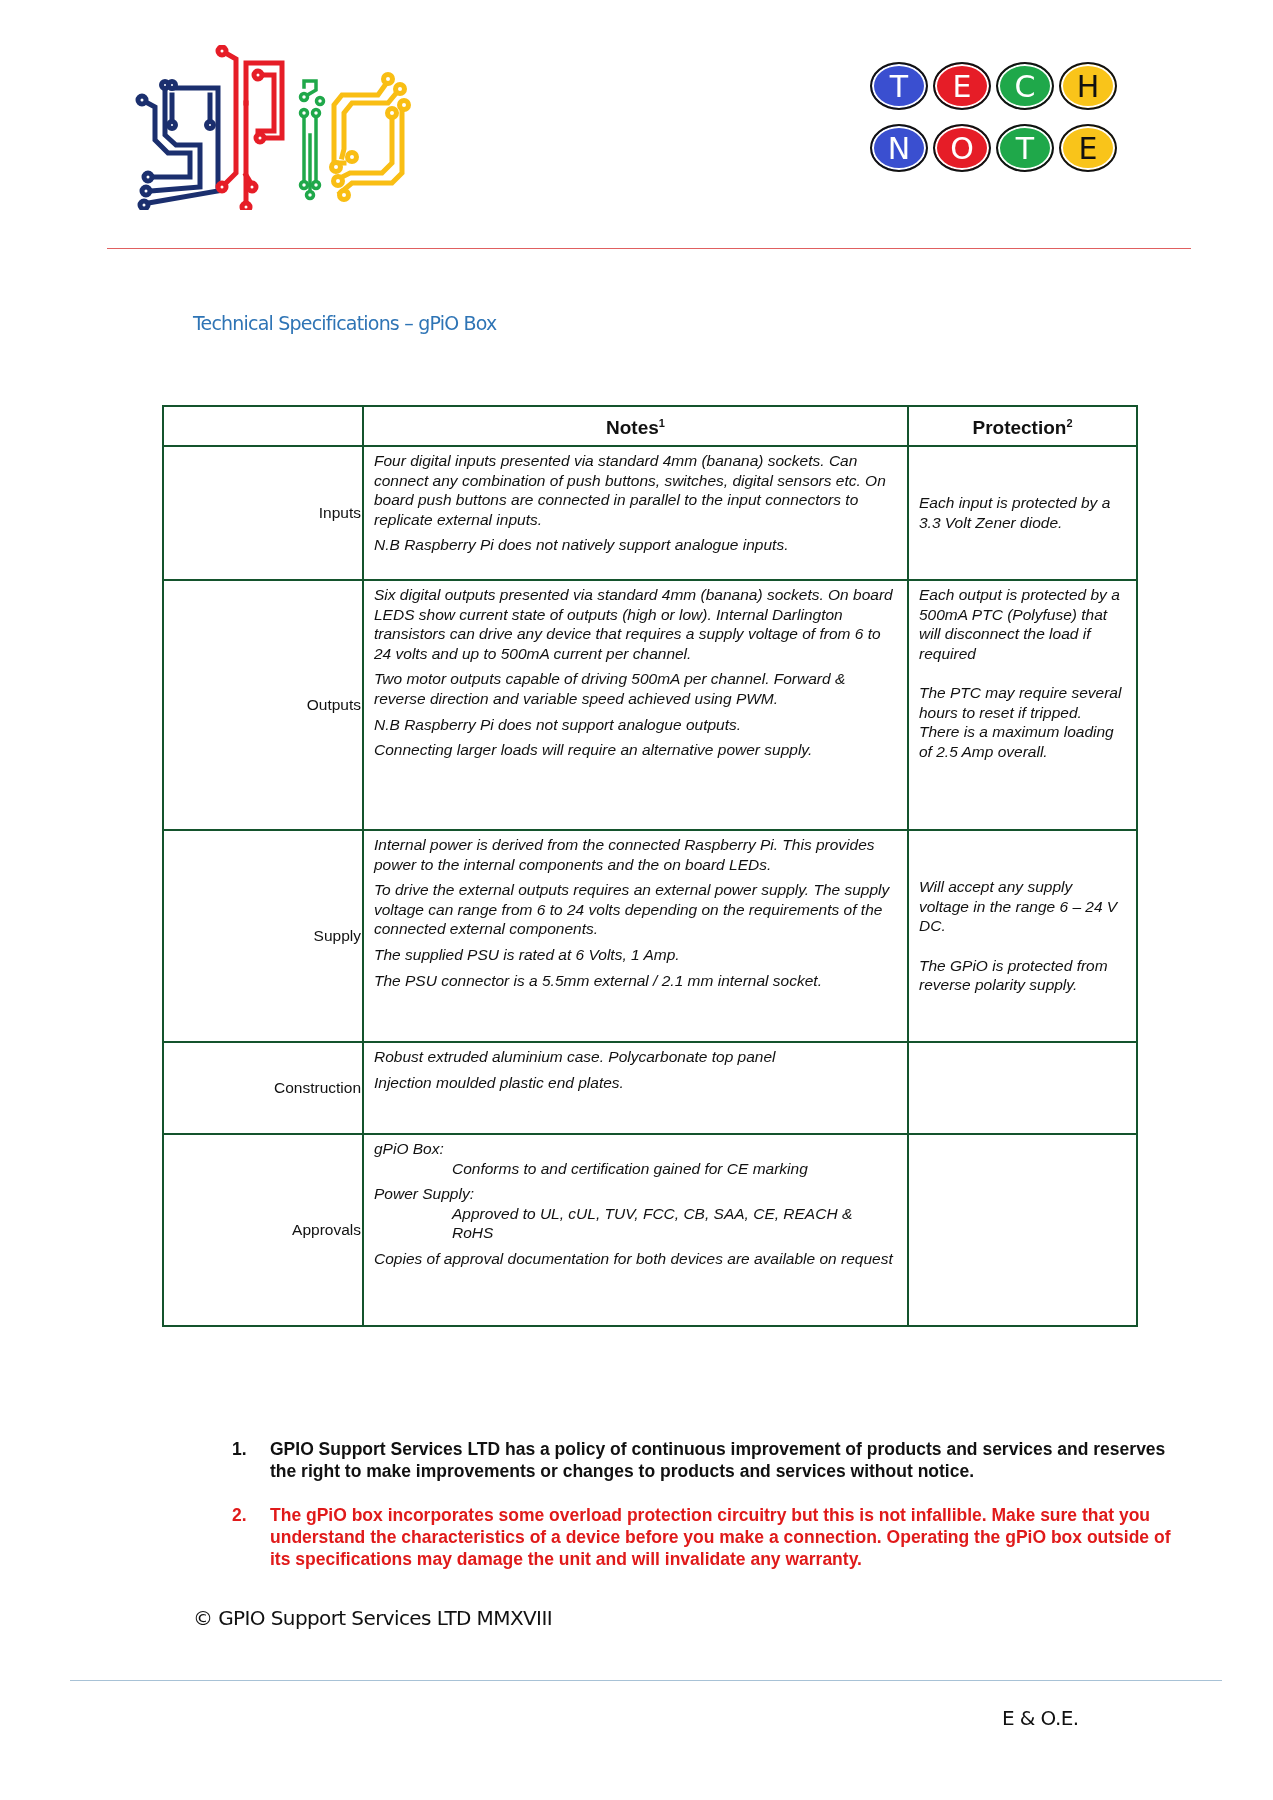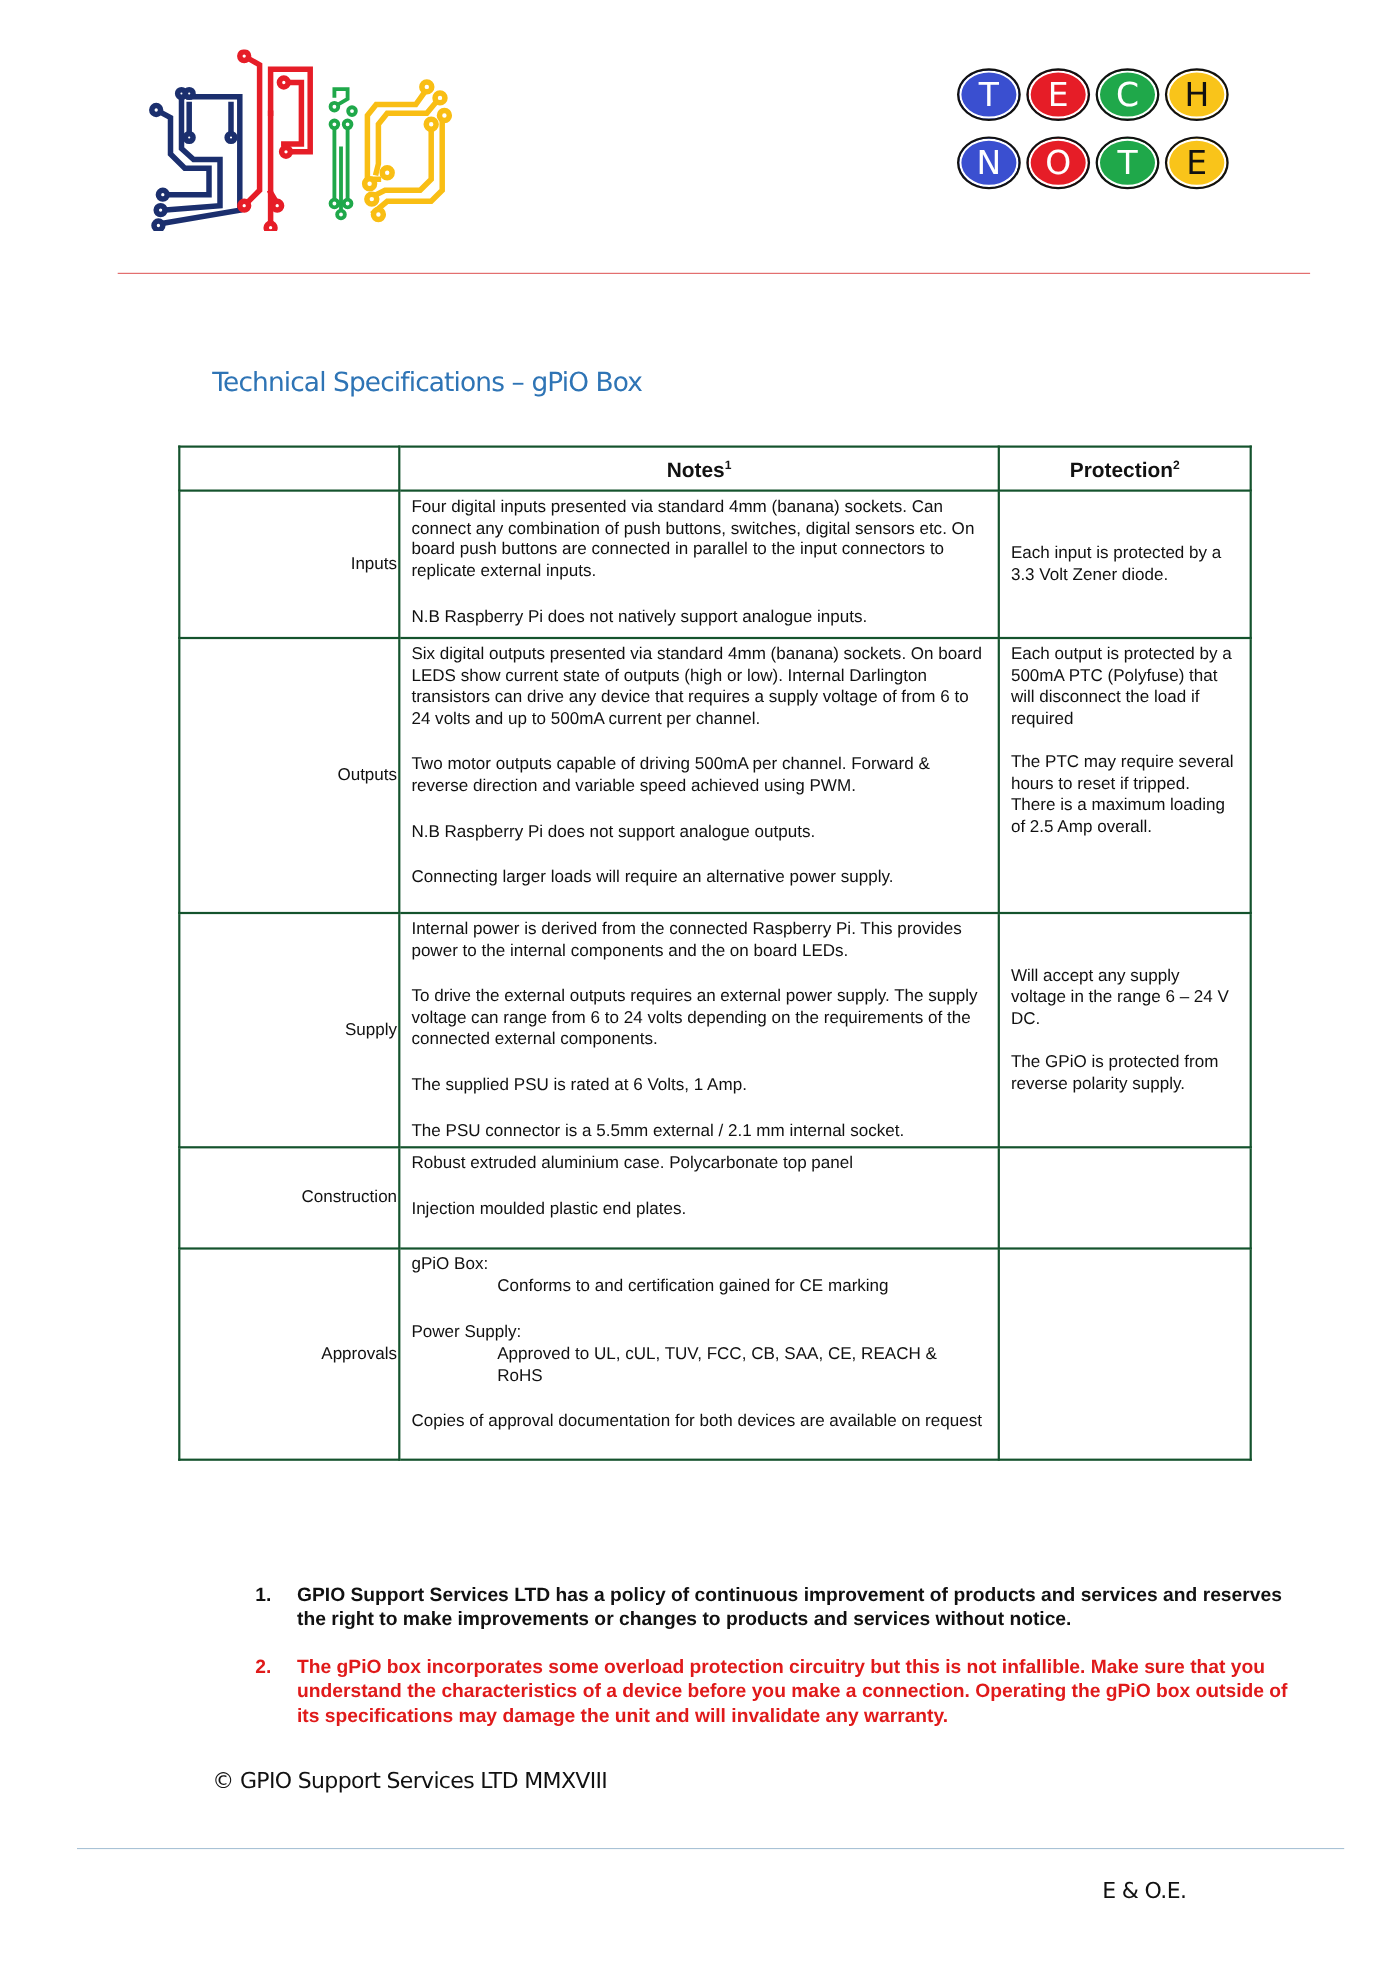--- a/index.html
+++ b/index.html
@@ -5,30 +5,30 @@
   html, body { margin:0; padding:0; background:#ffffff; }
   body { width:1273px; height:1800px; position:relative; overflow:hidden; font-family:"Liberation Sans", sans-serif; color:#111; }
   .abs { position:absolute; }
   
   #logo-gpio { left:130px; top:45px; width:290px; height:165px; }
   #logo-technote { left:870px; top:62px; width:260px; height:130px; }
   .tn-row { display:flex; gap:5px; margin-bottom:14px; }
   .tn-circle { width:58px; height:48px; border-radius:50%; border:2px solid #111; box-shadow: inset 0 0 0 2px #fff; display:flex; align-items:center; justify-content:center; font-family:"DejaVu Sans", sans-serif; font-size:30px; color:#fff; box-sizing:border-box; }
   .tn-circle.yellow { color:#111; }
   #header-rule { left:107px; top:248px; width:1084px; height:1px; background:#e06060; }
-  #page-title { left:193px; top:312px; font-family:"DejaVu Sans", sans-serif; font-size:24px; color:#2e74b5; letter-spacing:-0.8px;margin-top:21px; }
+  #page-title { left:193px; top:312px; font-family:"DejaVu Sans", sans-serif; font-size:19px; color:#2e74b5; letter-spacing:-0.8px; }
   
   #spec-table { left:162px; top:405px; width:974px; border-collapse:collapse; table-layout:fixed; }
   #spec-table td, #spec-table th { border:2px solid #14532d; vertical-align:middle; font-size:15.5px; line-height:19.6px; }
   #spec-table th { height:36px; font-weight:bold; font-size:19px; text-align:center; }
   #spec-table th sup { font-size:11px; }
   .cat { text-align:right; font-size:24px; }
   .notes { padding:4px 10px; vertical-align:top !important; }
-  .notes p, .prot p { margin:0; }
-  .notes p + p { margin-top:22px; }
+  .notes p, .prot p { margin:0;font-style:italic; }
+  .notes p + p { margin-top:6px; }
   .prot { padding:4px 10px; }
   .prot p + p { margin-top:19.6px; }
   .indent { padding-left:78px; }
   .tight { margin-top:0 !important; }
   
   #footnotes { left:232px; top:1438px; width:940px; font-weight:bold; font-size:17.5px; line-height:22px; }
   .fn { display:flex; margin-bottom:22px; }
   .fn-num { width:38px; flex:none; }
   .fn.red { color:#e01a1a; }
   

